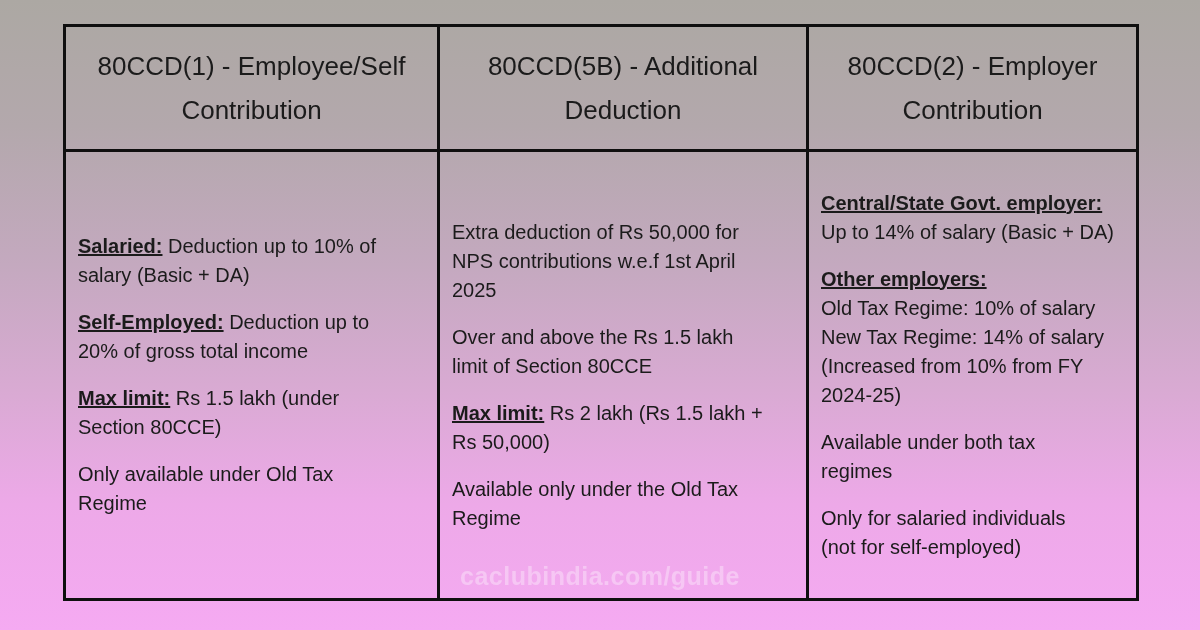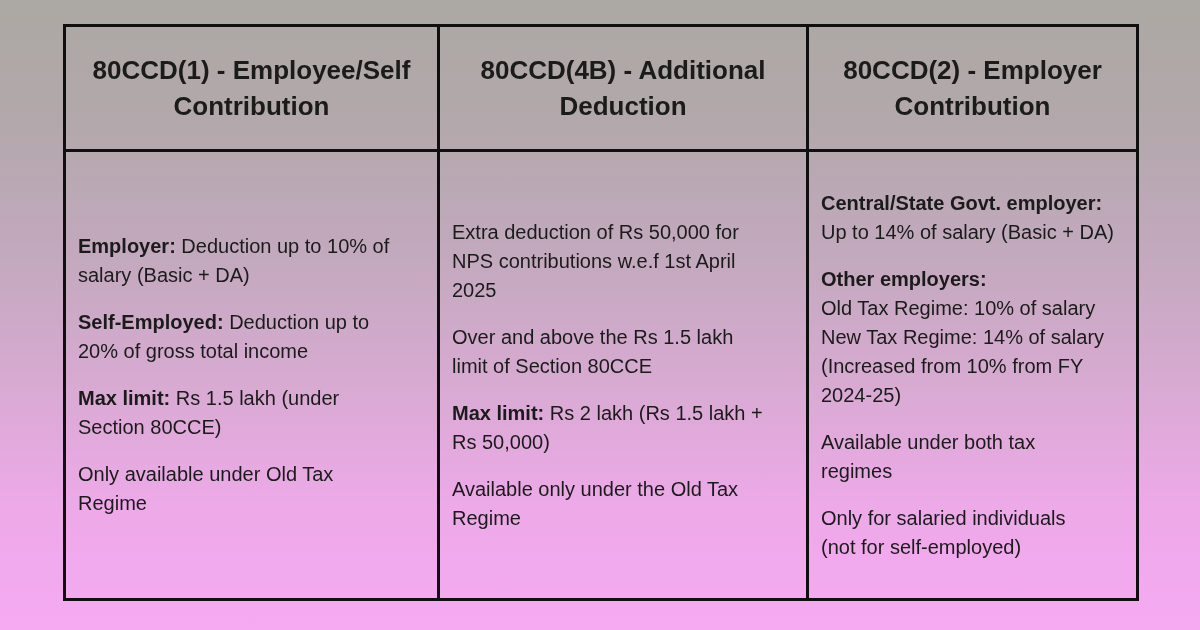--- a/index.html
+++ b/index.html
@@ -36,33 +36,33 @@
   }
   table.cmp th,table.cmp td{
     border:3px solid var(--border);
     vertical-align:middle;
   }
   col.c1{width:374px;}
   col.c2{width:369px;}
   col.c3{width:330px;}
   th{
     height:125px;
-    font-size:26px;line-height:36px;font-weight:700;
+    font-size:26px;line-height:44px;font-weight:400;
     text-align:center;
     padding:4px 4px;
   }
   th.left{text-align:center;}
   td{
     font-size:20px;line-height:29px;font-weight:400;
     text-align:left;
     padding:20px 12px;
   }
   td p{margin:0;}
   td p + p{margin-top:18px;}
-  td strong{font-weight:700;}
+  td strong{font-weight:700;text-decoration:underline;}
   .watermark{
     position:absolute;left:0;right:0;top:562px;
     text-align:center;
     font-size:25px;font-weight:700;letter-spacing:0.5px;
     color:var(--wm);
     pointer-events:none;
   }
 </style>
 </head>
 <body>
@@ -70,40 +70,41 @@
 <div class="canvas">
   <table class="cmp">
     <colgroup>
       <col class="c1">
         <col class="c2">
         <col class="c3">
     </colgroup>
     <thead>
       <tr>
         <th>80CCD(1) - Employee/Self Contribution</th>
-        <th>80CCD(4B) - Additional Deduction</th>
+        <th>80CCD(5B) - Additional Deduction</th>
         <th class="left">80CCD(2) - Employer Contribution</th>
       </tr>
     </thead>
     <tbody>
       <tr>
         <td>
-            <p><strong>Employer:</strong> Deduction up to 10% of<br>salary (Basic + DA)</p>
+            <p><strong>Salaried:</strong> Deduction up to 10% of<br>salary (Basic + DA)</p>
             <p><strong>Self-Employed:</strong> Deduction up to<br>20% of gross total income</p>
             <p><strong>Max limit:</strong> Rs 1.5 lakh (under<br>Section 80CCE)</p>
             <p>Only available under Old Tax<br>Regime</p>
           </td>
         <td>
             <p>Extra deduction of Rs 50,000 for<br>NPS contributions w.e.f 1st April<br>2025</p>
             <p>Over and above the Rs 1.5 lakh<br>limit of Section 80CCE</p>
             <p><strong>Max limit:</strong> Rs 2 lakh (Rs 1.5 lakh +<br>Rs 50,000)</p>
             <p>Available only under the Old Tax<br>Regime</p>
           </td>
         <td>
             <p><strong>Central/State Govt. employer:</strong><br>Up to 14% of salary (Basic + DA)</p>
             <p><strong>Other employers:</strong><br>Old Tax Regime: 10% of salary<br>New Tax Regime: 14% of salary<br>(Increased from 10% from FY<br>2024-25)</p>
             <p>Available under both tax<br>regimes</p>
             <p>Only for salaried individuals<br>(not for self-employed)</p>
           </td>
       </tr>
     </tbody>
   </table>
+  <div class="watermark">caclubindia.com/guide</div>
 </div>
 
 </body></html>

